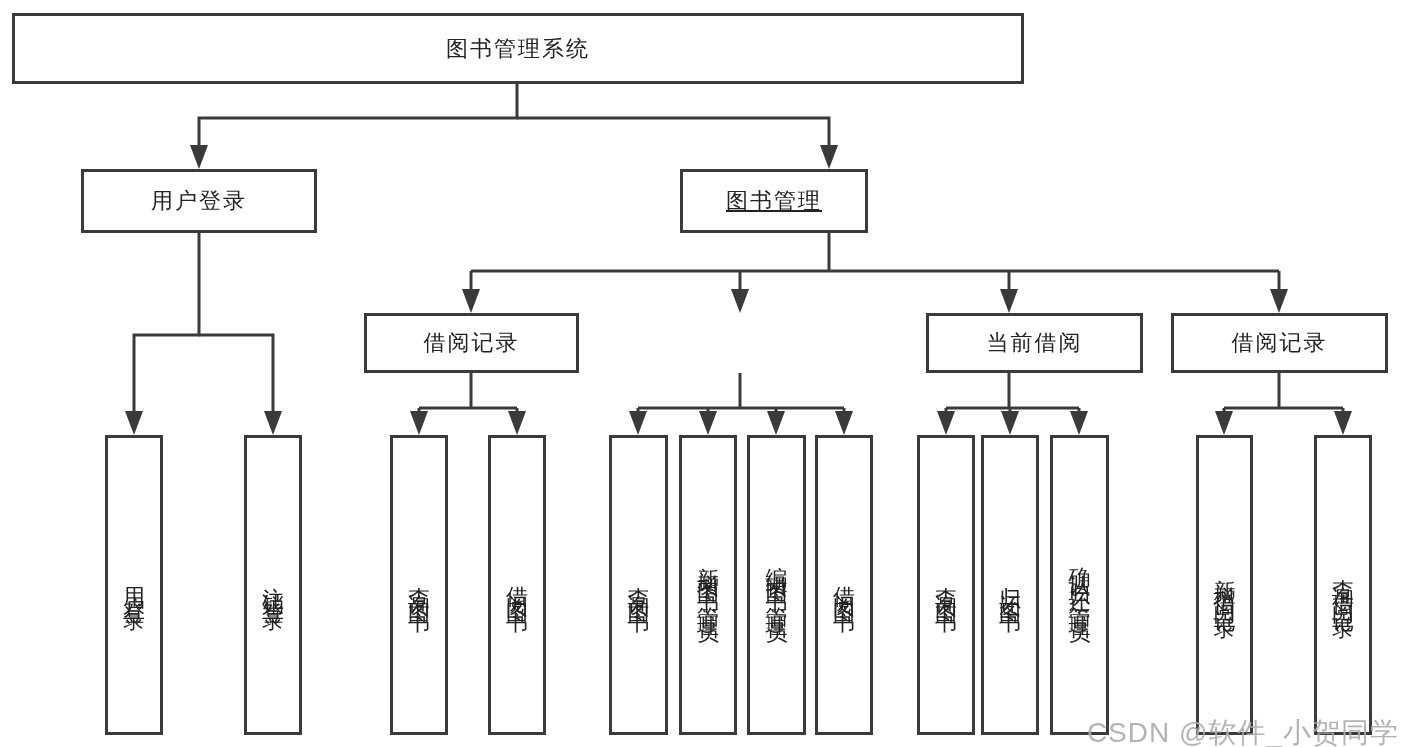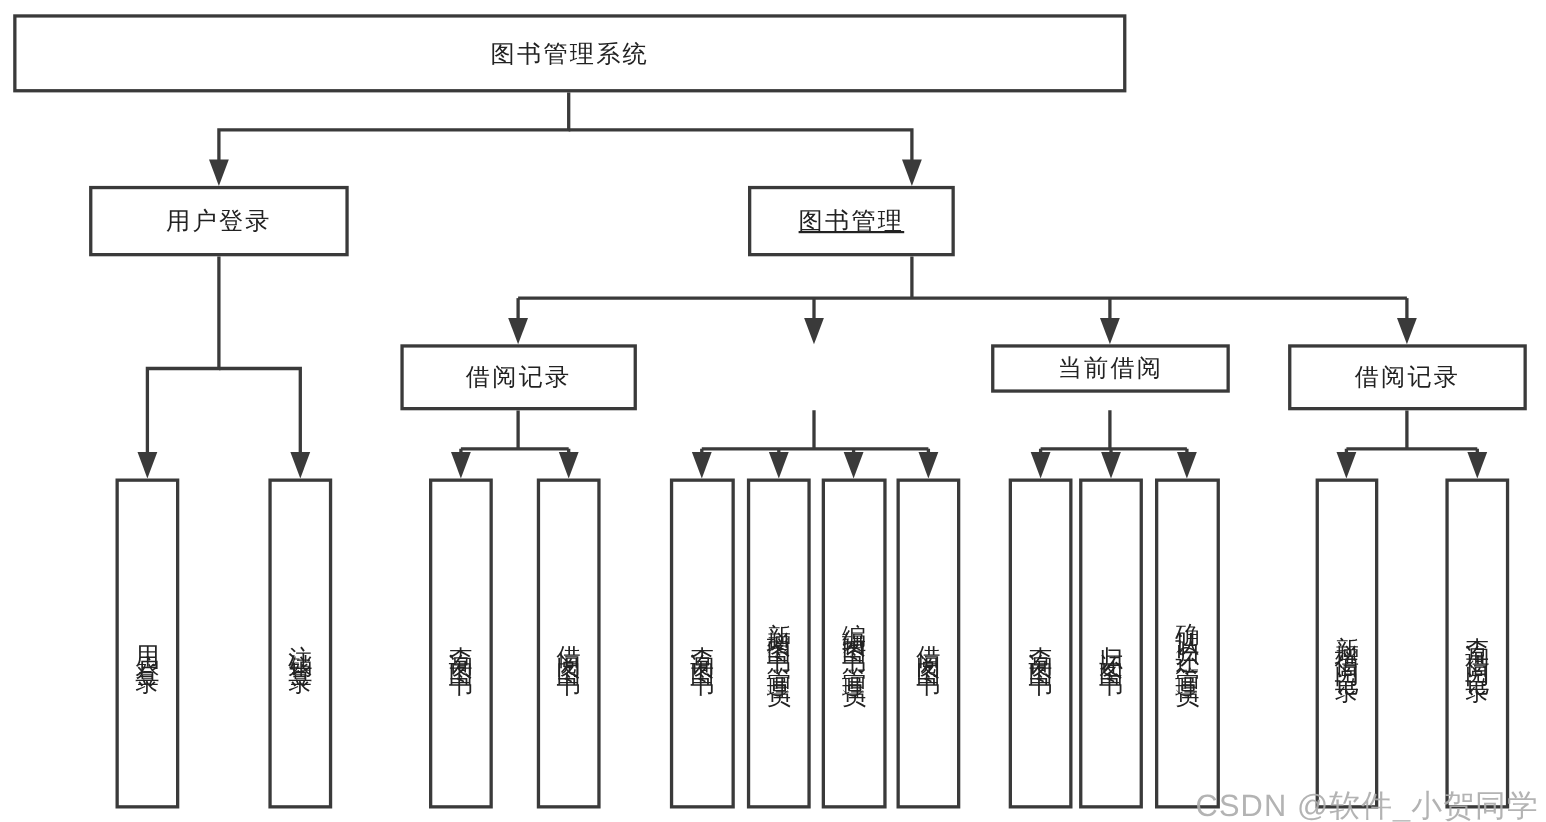--- a/index.html
+++ b/index.html
@@ -110,21 +110,21 @@
   <div class="box" style="left:81px; top:169px; width:236px; height:64px;">
     <span class="h-label">用户登录</span>
   </div>
   <div class="box" style="left:680px; top:169px; width:188px; height:64px;text-decoration:underline;">
     <span class="h-label">图书管理</span>
   </div>
 
   <div class="box" style="left:364px; top:313px; width:215px; height:60px;">
     <span class="h-label">借阅记录</span>
   </div>
-  <div class="box" style="left:901px; top:313px; width:217px; height:44px;">
+  <div class="box" style="left:926px; top:313px; width:217px; height:60px;">
     <span class="h-label">当前借阅</span>
   </div>
   <div class="box" style="left:1171px; top:313px; width:217px; height:60px;">
     <span class="h-label">借阅记录</span>
   </div>
 
   <div class="box" style="left:105px; top:435px; width:58px; height:300px;">
     <span class="v-label">用户登录</span>
   </div>
   <div class="box" style="left:244px; top:435px; width:58px; height:300px;">

